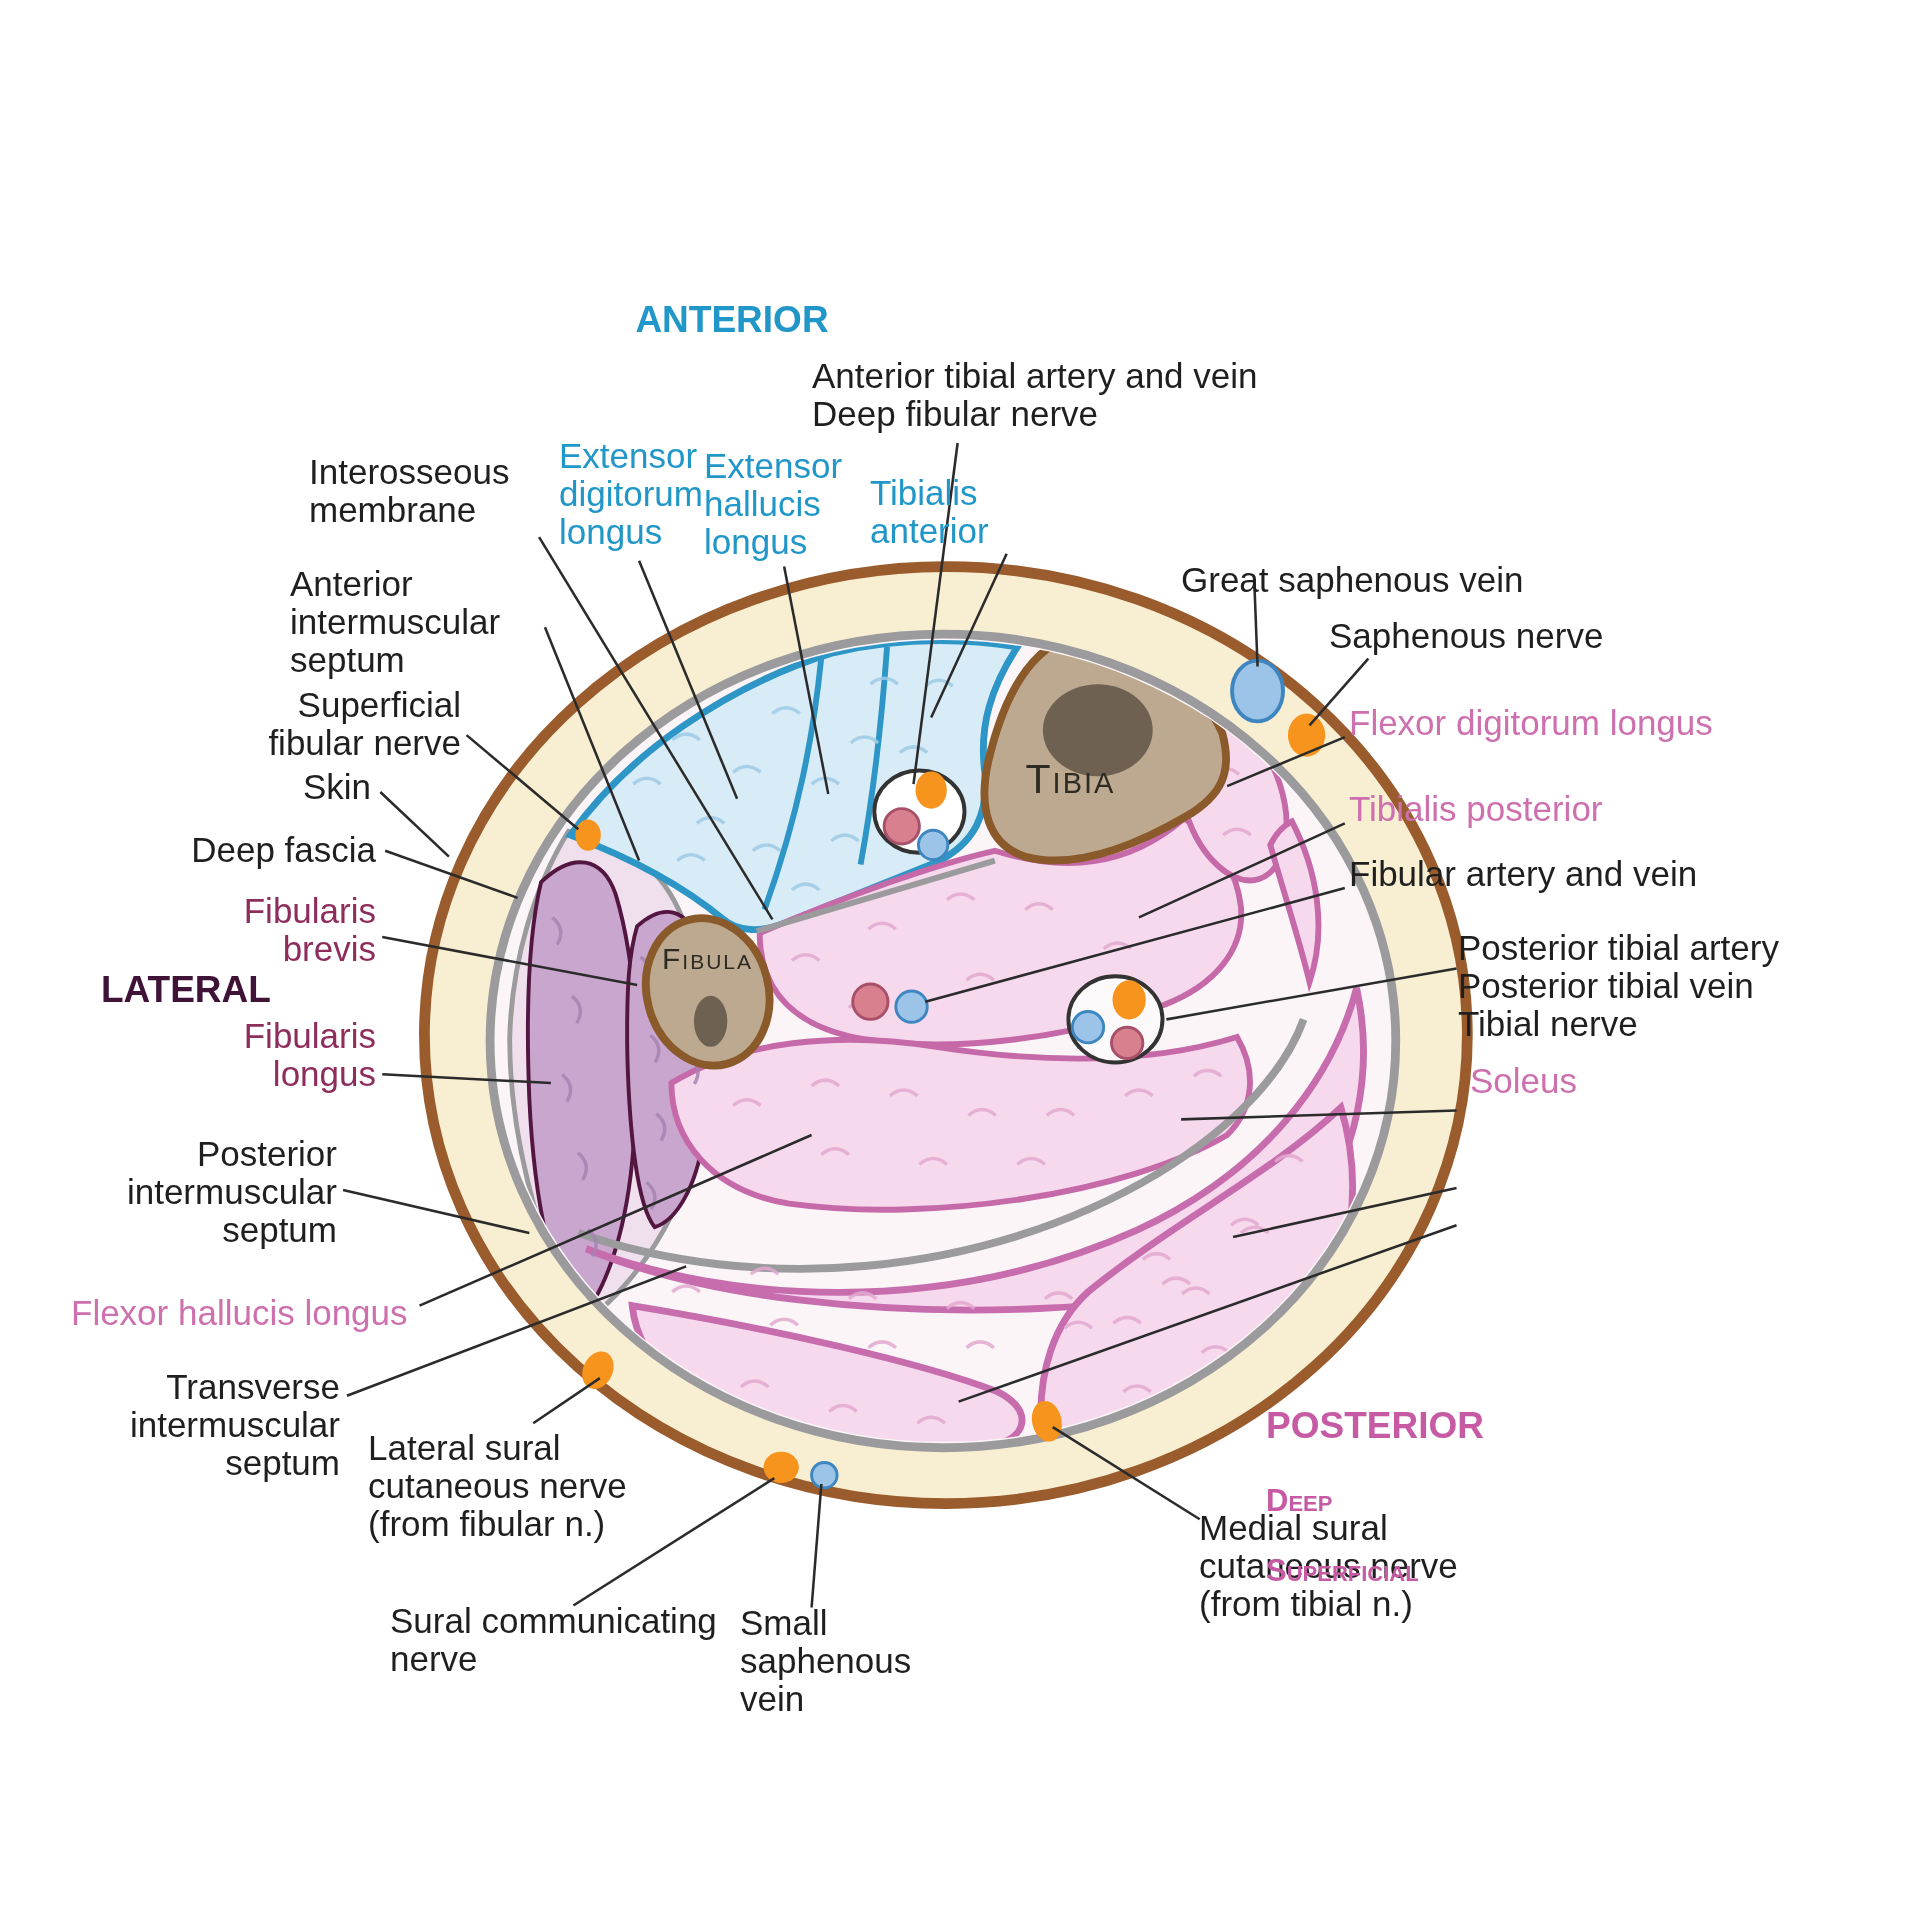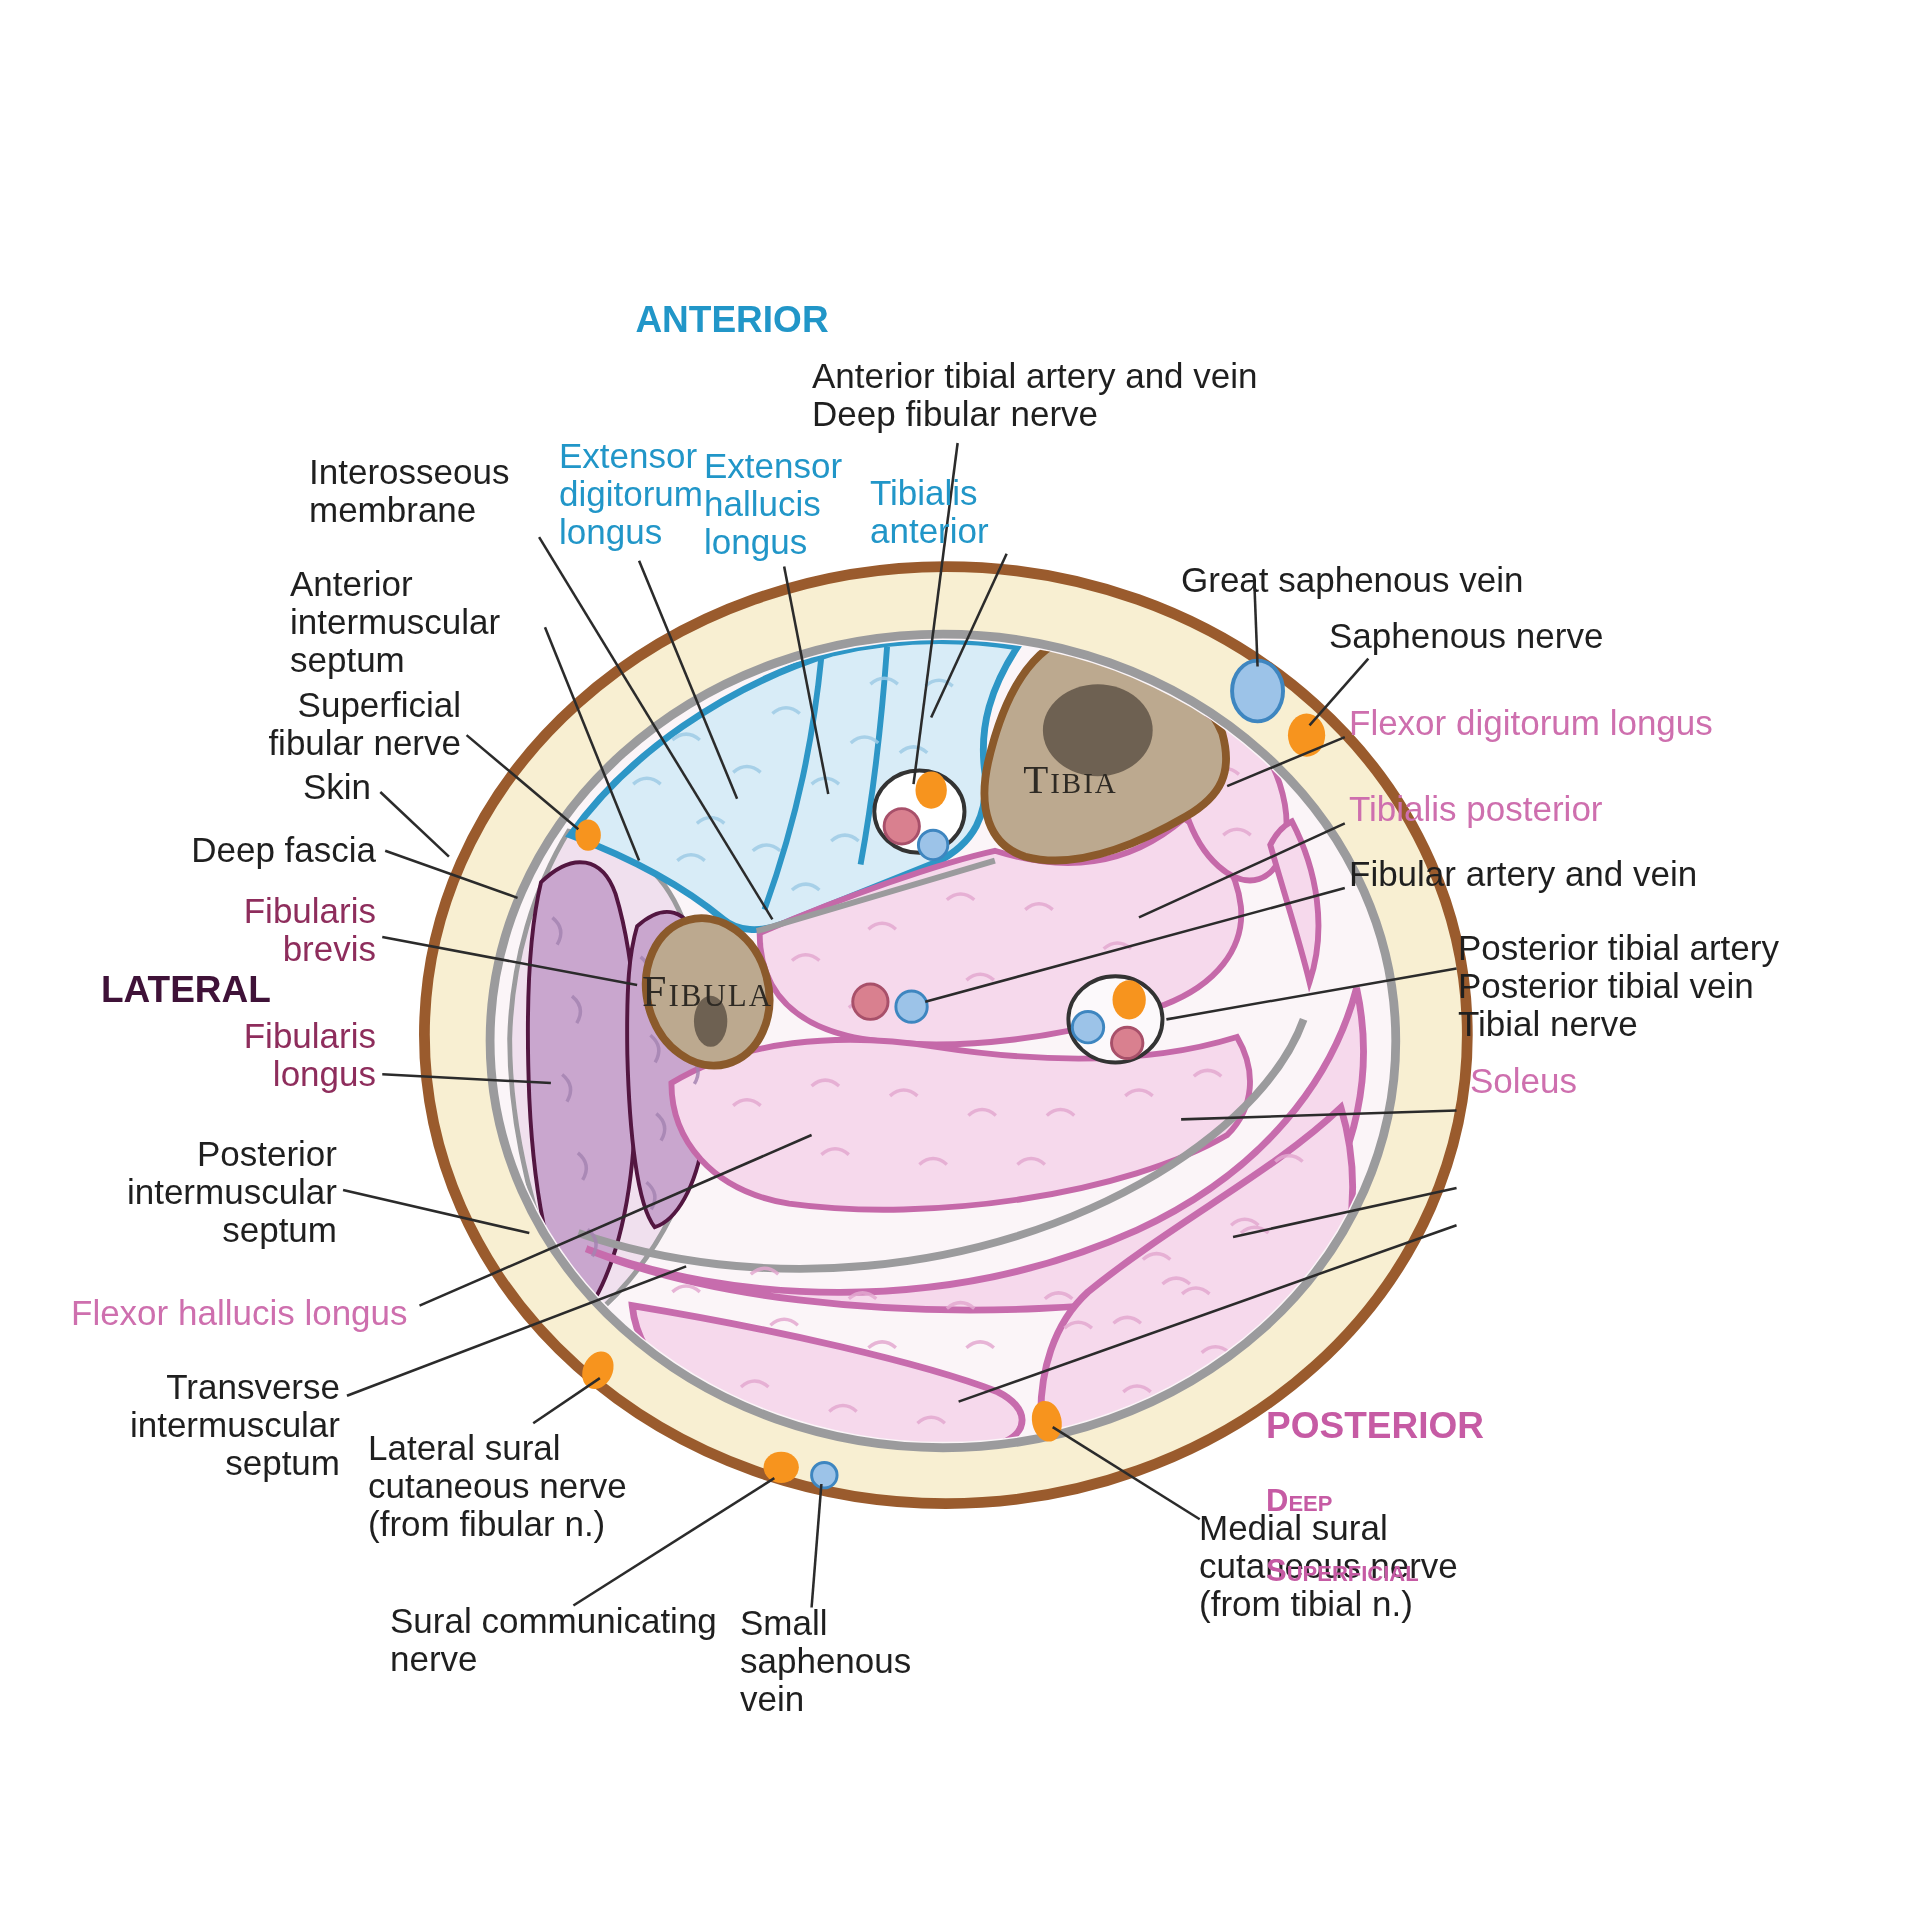--- a/index.html
+++ b/index.html
@@ -7,21 +7,21 @@
   #art{position:absolute;left:0;top:0;}
   .lbl{position:absolute;font-size:35px;line-height:1.09;color:#1F1F1F;white-space:pre-line;}
   .r{text-align:right;}
   .c{text-align:center;}
   .blue{color:var(--anterior_blue);}
   .pink{color:var(--pink_label);}
   .maroon{color:var(--maroon_label);}
   .title{font-size:78px;font-weight:500;letter-spacing:1px;color:var(--title_blue);left:0;width:100%;text-align:center;top:69px;}
   .hdr{font-size:37px;font-weight:bold;}
   .sc{font-variant:small-caps;font-size:31px;font-weight:bold;line-height:1.05;}
-  .bone{font-family:Liberation Serif, serif;font-variant:small-caps;color:#2E2A24;letter-spacing:2px;}
+  .bone{font-family:Liberation Sans, sans-serif;font-variant:small-caps;color:#2E2A24;letter-spacing:2px;}
   svg .leader{stroke:#2b2b2b;stroke-width:2.6;fill:none;}
 </style>
 </head>
 <body>
 
 <div id="stage">
 
 <svg id="art" width="1928" height="1928" viewBox="0 0 1967 1967">
   <defs>
     <clipPath id="fasciaClip">
@@ -238,15 +238,15 @@
 Tibial nerve</div>
   <div class="lbl pink" style="left:1458px;top:1062px;margin-left:12px;">Soleus</div>
 
   <div class="lbl" style="left:1266px;top:1368px;color:var(--posterior_pink);">
     <div class="hdr">POSTERIOR</div>
     <div class="sc">Deep</div>
     <div class="sc">Superficial</div>
   </div>
 
   <div class="lbl bone c" style="left:992px;top:757px;width:157px;font-size:41px;">Tibia</div>
-  <div class="lbl bone c" style="left:629px;top:943px;width:157px;font-size:44px;margin-top:25px;">Fibula</div>
+  <div class="lbl bone c" style="left:629px;top:943px;width:157px;font-size:30px;">Fibula</div>
 </div>
 
 
 </body></html>

